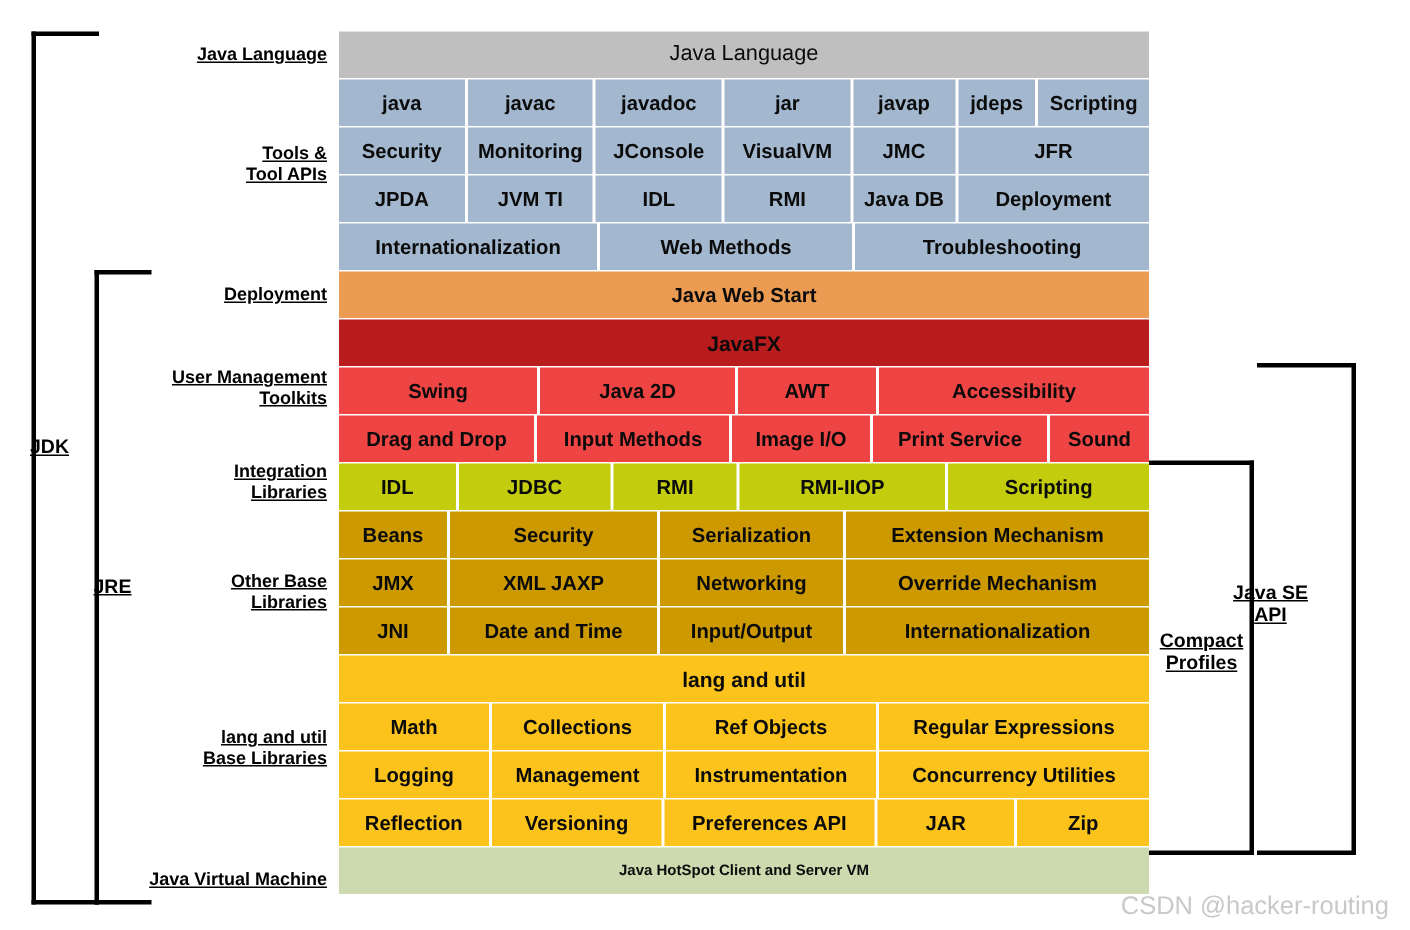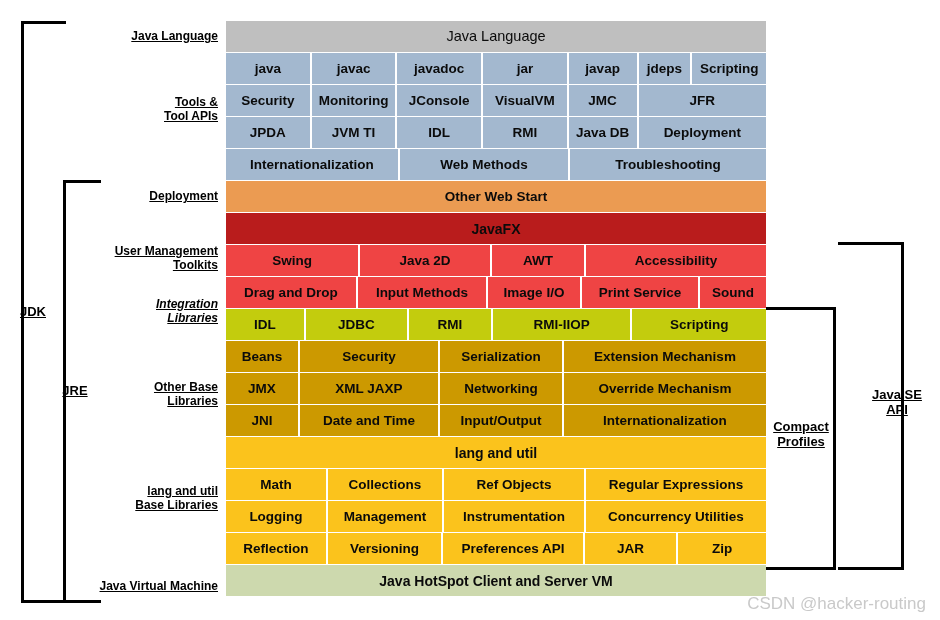--- a/index.html
+++ b/index.html
@@ -51,21 +51,21 @@
   .c-deploy   { background: #eda košík; }
   .c-deploy   { background: #eb9b52; }
   .c-javafx   { background: #b91c1c; }
   .c-ui       { background: #ef4444; }
   .c-integ    { background: #c3cc0d; }
   .c-other    { background: #cc9900; }
   .c-langutil { background: #fbc31c; }
   .c-jvm      { background: #cdd9ae; }
 
   .row.language .cell { font-weight: normal; font-size: 14.5px; }
-  .row.jvm .cell { font-size: 14px; }
+  .row.jvm .cell { font-size: 10px; }
   .row.javafx .cell { font-size: 14px; }
   .row.langutil-wide .cell { font-size: 14px; }
 
   
   .lbl {
     position: absolute;
     text-align: right;
     font-size: 12px;
     font-weight: bold;
     color: #000;
@@ -115,37 +115,37 @@
     font-family: "Liberation Sans", sans-serif;
     white-space: nowrap;
   }
 </style>
 </head>
 <body>
 
 <div id="diagram">
 
   <div class="bracket" style="left:21px; top:21px; width:45px; height:582px;"></div>
-  <div class="bracket-label" style="left:10px; top:304px; width:46px;">
+  <div class="bracket-label" style="left:10px; top:290px; width:46px;">
     <span>JDK</span>
   </div>
 
   <div class="bracket" style="left:63px; top:180px; width:38px; height:423px;"></div>
   <div class="bracket-label" style="left:52px; top:383px; width:46px;">
     <span>JRE</span>
   </div>
 
   <div class="bracket right" style="left:766px; top:307px; width:70px; height:263px;"></div>
   <div class="bracket-label" style="left:762px; top:419px; width:78px;">
     <span>Compact</span><br>
     <span>Profiles</span>
   </div>
 
   <div class="bracket right" style="left:838px; top:242px; width:66px; height:328px;"></div>
-  <div class="bracket-label" style="left:862px; top:387px; width:70px;">
+  <div class="bracket-label" style="left:812px; top:387px; width:70px;">
     <span>Java SE</span><br>
     <span>API</span>
   </div>
 
   <div class="lbl" style="left:40px; top:29px; width:178px;">
     <span>Java Language</span>
   </div>
 
   <div class="lbl" style="left:40px; top:95px; width:178px;">
     <span>Tools &amp;</span><br>
@@ -154,21 +154,21 @@
 
   <div class="lbl" style="left:40px; top:189px; width:178px;">
     <span>Deployment</span>
   </div>
 
   <div class="lbl" style="left:40px; top:244px; width:178px;">
     <span>User Management</span><br>
     <span>Toolkits</span>
   </div>
 
-  <div class="lbl" style="left:40px; top:297px; width:178px;font-style:italic;">
+  <div class="lbl" style="left:40px; top:307px; width:178px;">
     <span>Integration</span><br>
     <span>Libraries</span>
   </div>
 
   <div class="lbl" style="left:40px; top:380px; width:178px;">
     <span>Other Base</span><br>
     <span>Libraries</span>
   </div>
 
   <div class="lbl" style="left:40px; top:484px; width:178px;">
@@ -214,21 +214,21 @@
       <div class="cell c-tools" style="flex:1 1 128px">Deployment</div>
     </div>
 
     <div class="row tools4">
       <div class="cell c-tools" style="flex:1 1 172px">Internationalization</div>
       <div class="cell c-tools" style="flex:1 1 168px">Web Methods</div>
       <div class="cell c-tools" style="flex:1 1 196px">Troubleshooting</div>
     </div>
 
     <div class="row deploy">
-      <div class="cell c-deploy" style="flex:1 1 232px">Other Web Start</div>
+      <div class="cell c-deploy" style="flex:1 1 232px">Java Web Start</div>
     </div>
 
     <div class="row javafx">
       <div class="cell c-javafx">JavaFX</div>
     </div>
 
     <div class="row ui1">
       <div class="cell c-ui" style="flex:1 1 132px">Swing</div>
       <div class="cell c-ui" style="flex:1 1 130px">Java 2D</div>
       <div class="cell c-ui" style="flex:1 1 92px">AWT</div>

